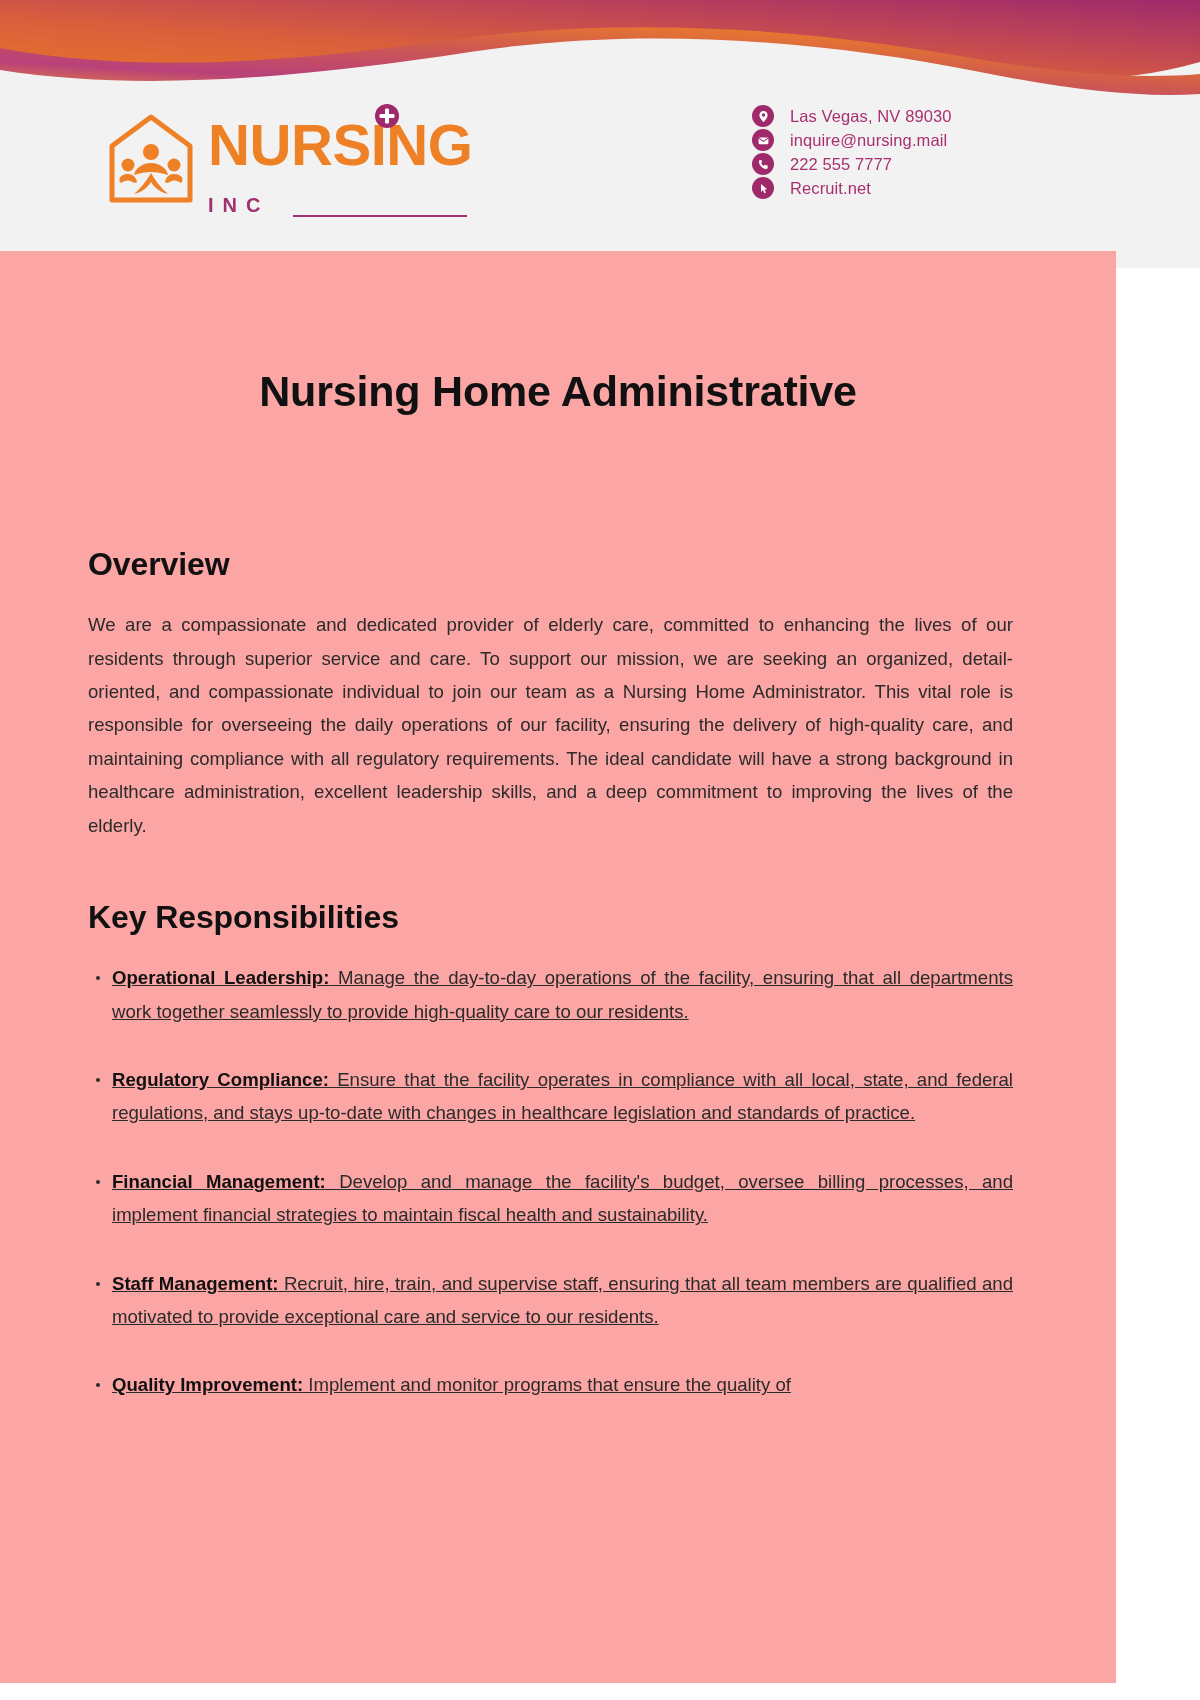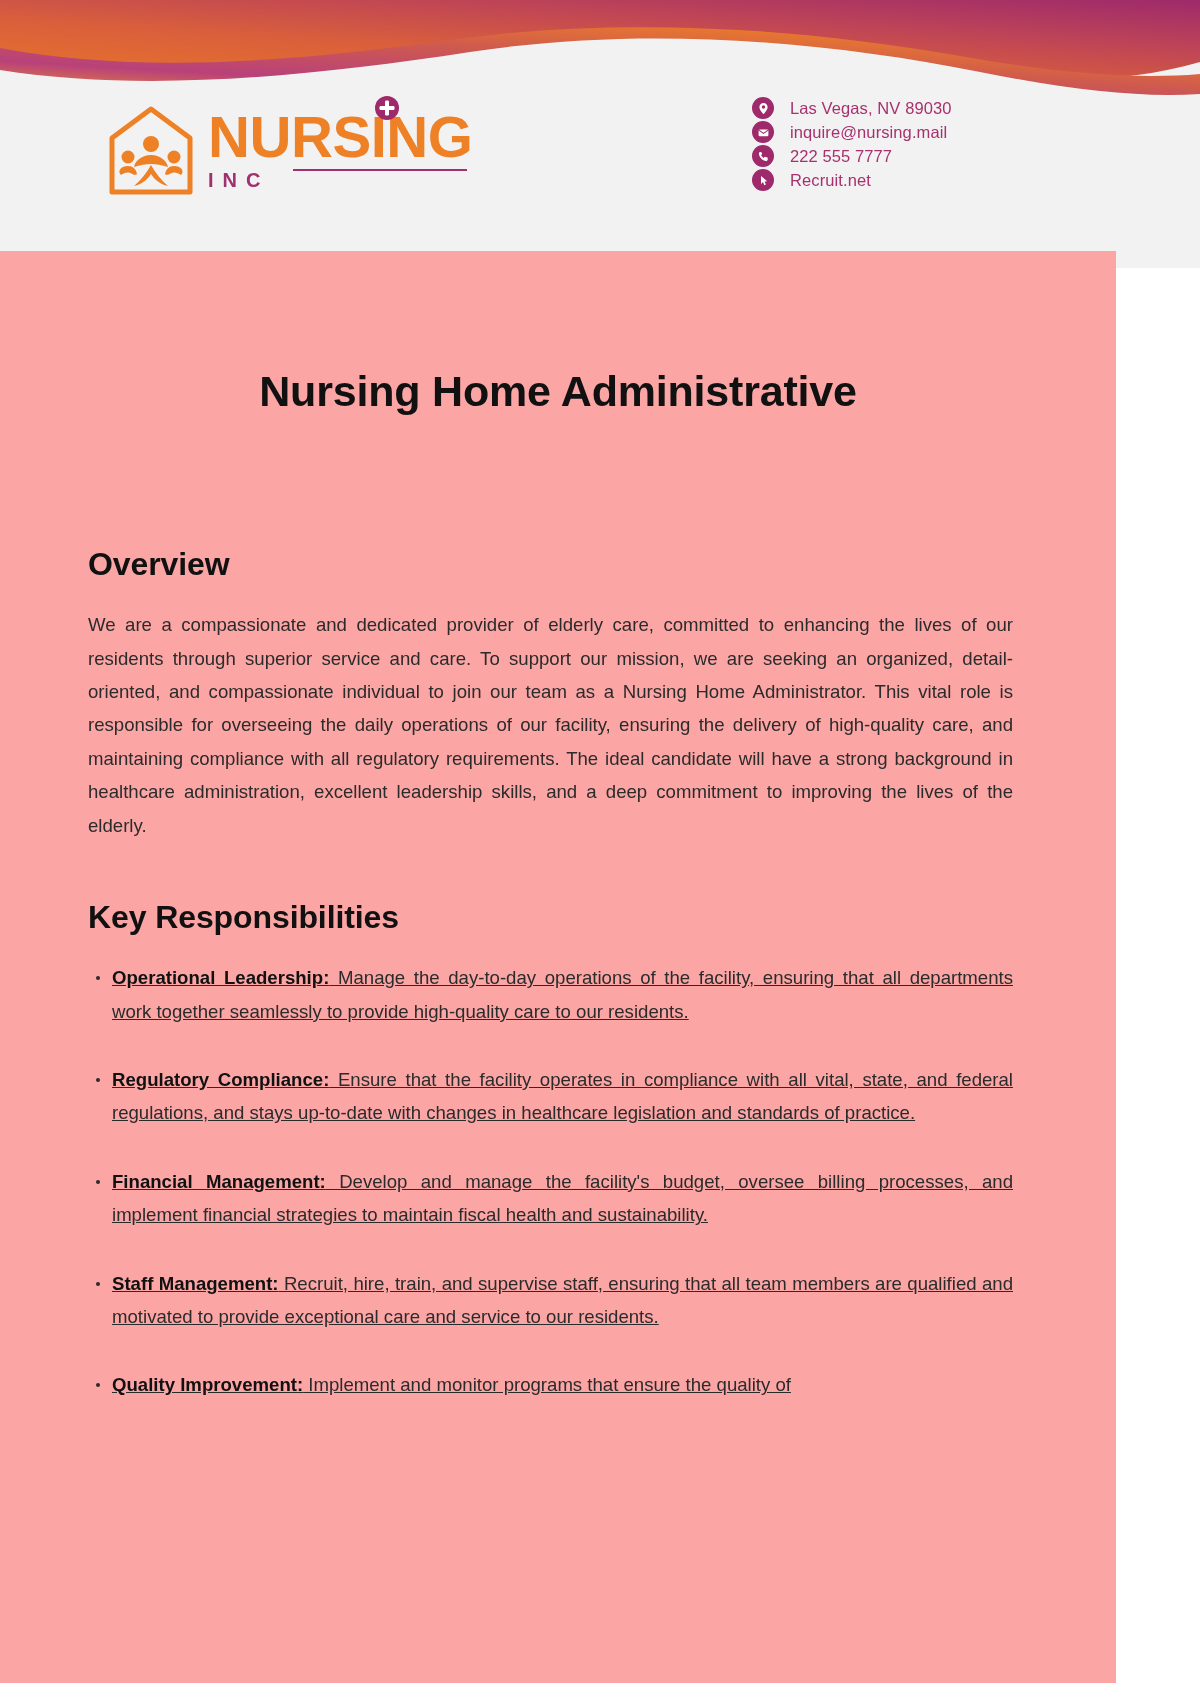--- a/index.html
+++ b/index.html
@@ -30,21 +30,21 @@
   .header-waves {
     position: absolute;
     top: 0; left: 0;
     width: 1200px;
     height: 268px;
     display: block;
   }
 
   .header-inner {
     position: absolute;
-    top: 0; left: 0;
+    top: 8px; left: 0;
     width: 1200px;
     height: 268px;
   }
 
   
   .logo-block {
     position: absolute;
     left: 108px;
     top: 104px;
     display: flex;
@@ -59,22 +59,22 @@
     font-size: 57px;
     letter-spacing: -0.5px;
     line-height: 0.95;
     color: #ee8026;
     white-space: nowrap;
     transform: scaleX(1.02);
     transform-origin: left center;
   }
   .logo-sub-row {
     display: flex;
-    align-items: flex-start;
-    margin-top: 5px;
+    align-items: flex-end;
+    margin-top: 22px;
     gap: 20px;
   }
   .logo-sub {
     font-family: "Liberation Sans", sans-serif;
     font-weight: 700;
     font-size: 20px;
     letter-spacing: 9px;
     color: #a03070;
     white-space: nowrap;
   }
@@ -353,21 +353,21 @@
         <h2 class="section-heading">Overview</h2>
         <p class="para">We are a compassionate and dedicated provider of elderly care, committed to enhancing the lives of our residents through superior service and care. To support our mission, we are seeking an organized, detail-oriented, and compassionate individual to join our team as a Nursing Home Administrator. This vital role is responsible for overseeing the daily operations of our facility, ensuring the delivery of high-quality care, and maintaining compliance with all regulatory requirements. The ideal candidate will have a strong background in healthcare administration, excellent leadership skills, and a deep commitment to improving the lives of the elderly.</p>
       </div>
 
       <div class="sec-gap"></div>
 
       <div class="section">
         <h2 class="section-heading kr-heading">Key Responsibilities</h2>
         <ul class="bullets" id="kr-list">
             <li><span class="lead">Operational Leadership:</span><span> Manage the day-to-day operations of the facility, ensuring that all departments work together seamlessly to provide high-quality care to our residents.</span></li>
-            <li><span class="lead">Regulatory Compliance:</span><span> Ensure that the facility operates in compliance with all vital, state, and federal regulations, and stays up-to-date with changes in healthcare legislation and standards of practice.</span></li>
+            <li><span class="lead">Regulatory Compliance:</span><span> Ensure that the facility operates in compliance with all local, state, and federal regulations, and stays up-to-date with changes in healthcare legislation and standards of practice.</span></li>
             <li><span class="lead">Financial Management:</span><span> Develop and manage the facility's budget, oversee billing processes, and implement financial strategies to maintain fiscal health and sustainability.</span></li>
             <li><span class="lead">Staff Management:</span><span> Recruit, hire, train, and supervise staff, ensuring that all team members are qualified and motivated to provide exceptional care and service to our residents.</span></li>
             <li><span class="lead">Quality Improvement:</span><span> Implement and monitor programs that ensure the quality of</span></li>
           </ul>
       </div>
 
     </div>
   </div>
 </div>
 

